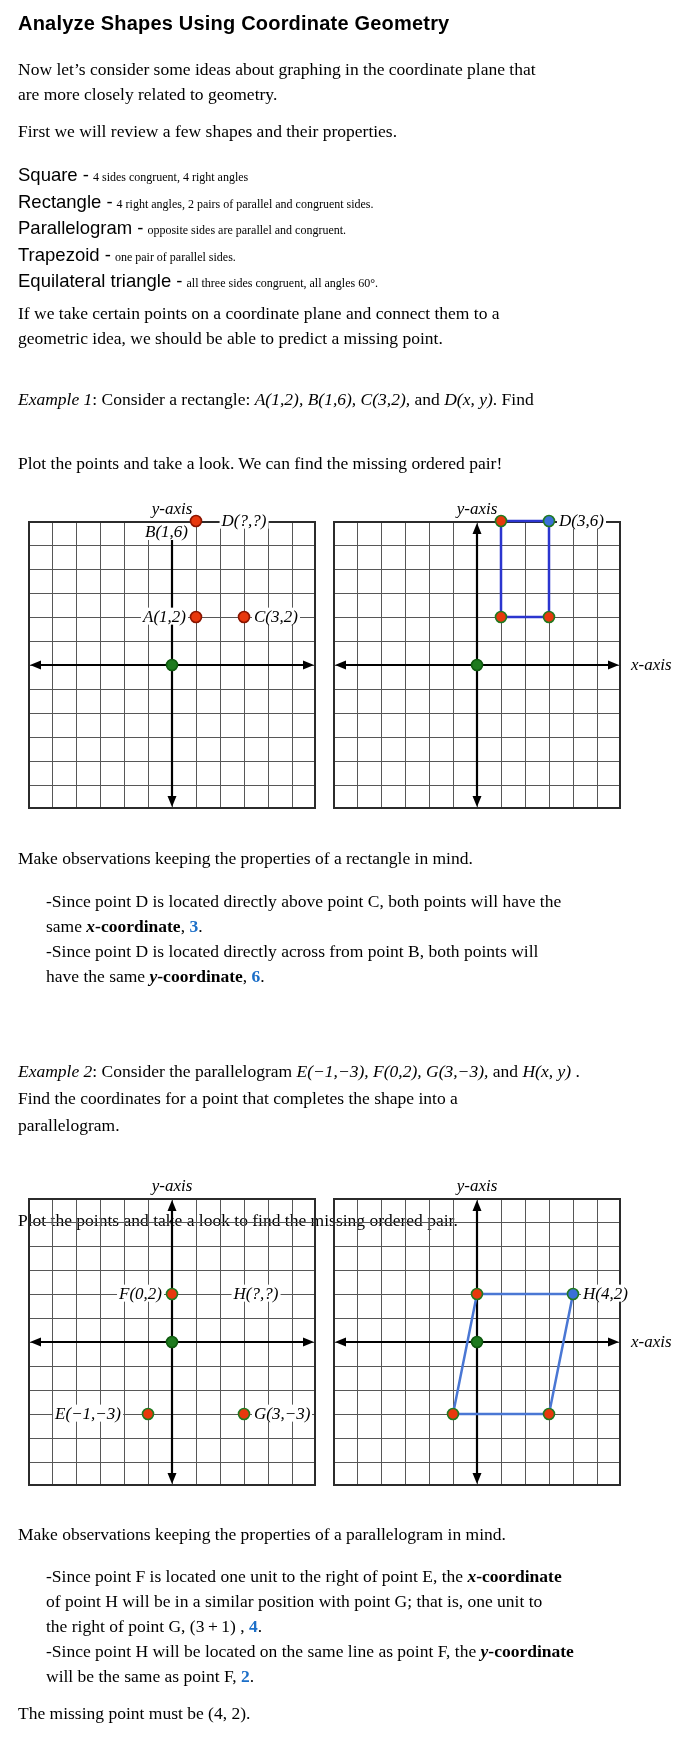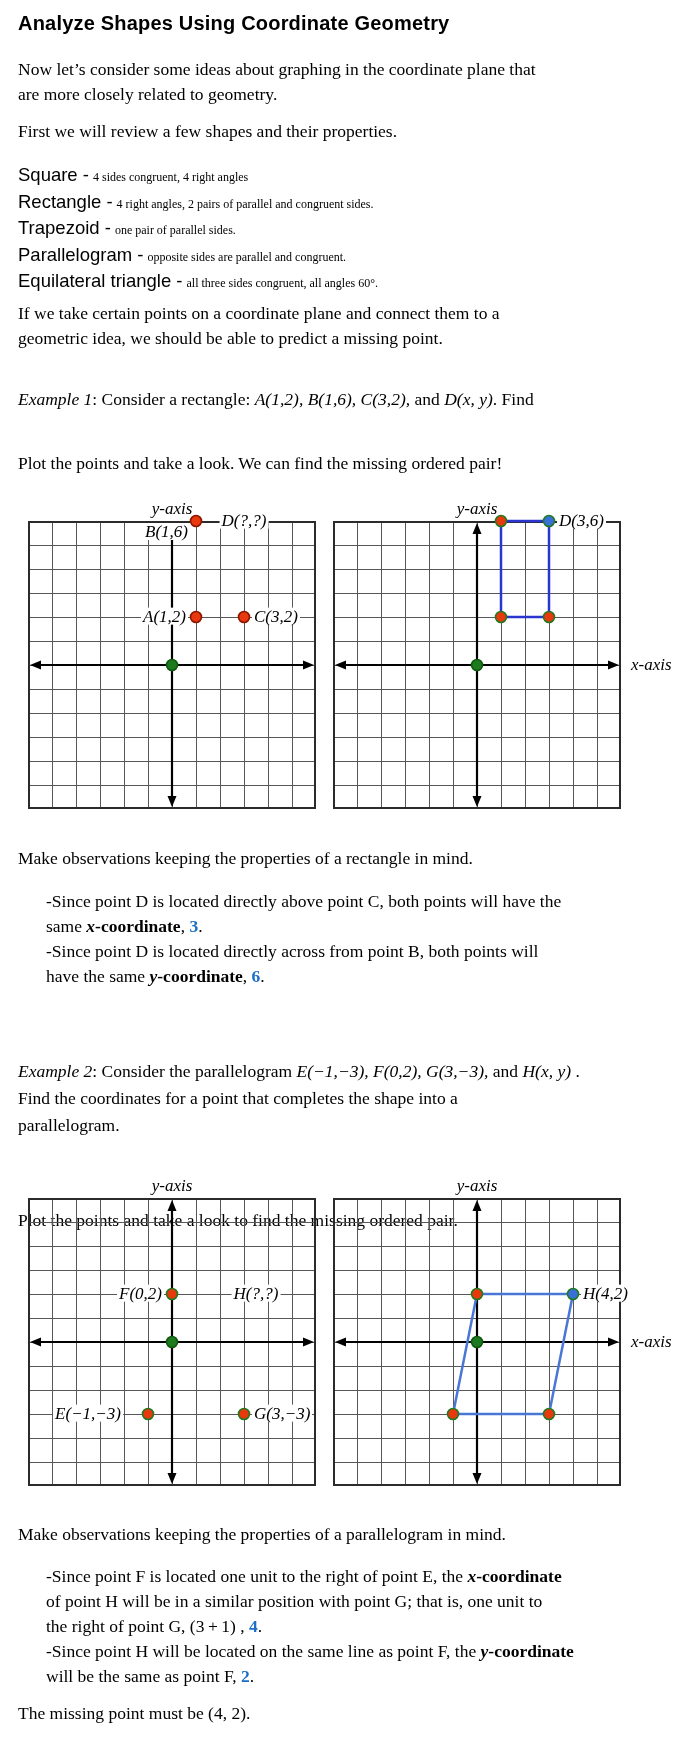--- a/index.html
+++ b/index.html
@@ -38,22 +38,22 @@
       <span class="ln">are more closely related to geometry.</span>
     </p>
 
   <p class="para" style="top:119px">
       <span class="ln">First we will review a few shapes and their properties.</span>
     </p>
 
   <div class="shape-list">
     <div class="ln"><span class="sname">Square -</span><span class="sdesc">4 sides congruent, 4 right angles</span></div>
     <div class="ln"><span class="sname">Rectangle -</span><span class="sdesc">4 right angles, 2 pairs of parallel and congruent sides.</span></div>
+    <div class="ln"><span class="sname">Parallelogram -</span><span class="sdesc">opposite sides are parallel and congruent.</span></div>
     <div class="ln"><span class="sname">Trapezoid -</span><span class="sdesc">one pair of parallel sides.</span></div>
-    <div class="ln"><span class="sname">Parallelogram -</span><span class="sdesc">opposite sides are parallel and congruent.</span></div>
     <div class="ln"><span class="sname">Equilateral triangle -</span><span class="sdesc">all three sides congruent, all angles 60°.</span></div>
   </div>
 
   <p class="para" style="top:301px">
       <span class="ln">If we take certain points on a coordinate plane and connect them to a</span>
       <span class="ln">geometric idea, we should be able to predict a missing point.</span>
     </p>
 
   <div class="para lh27" style="top:386px">
     <div class="ln"><i class="seg">Example 1</i><span>:  Consider a rectangle: </span><i class="seg">A(1,2), B(1,6), C(3,2),</i><span> and </span><i class="seg">D(x, y)</i><span>.  Find</span></div>

